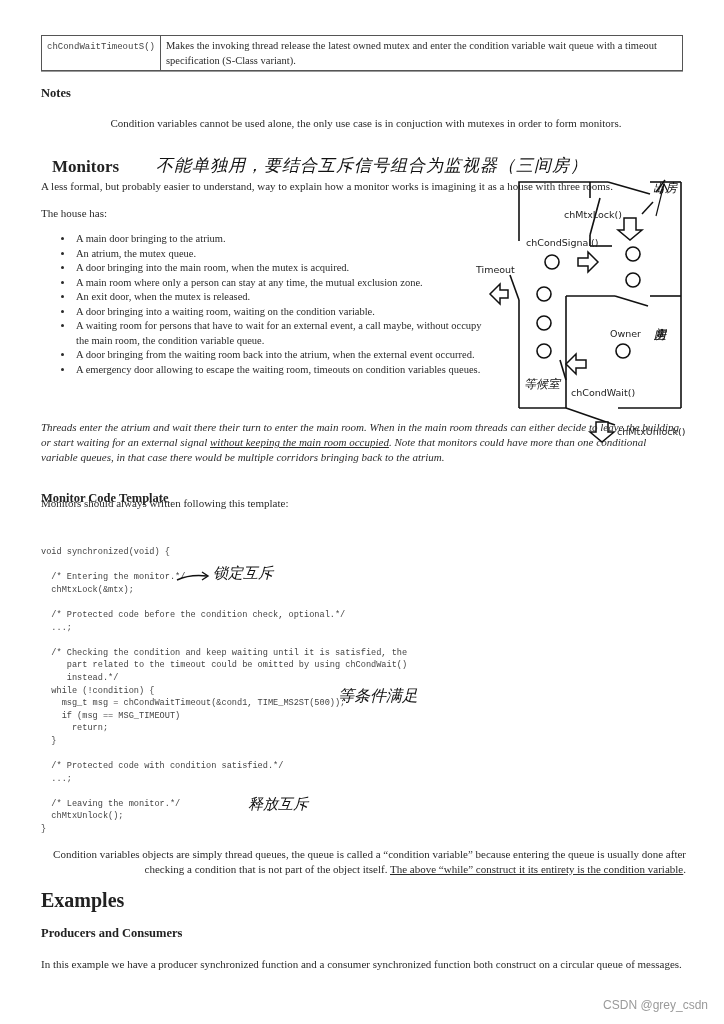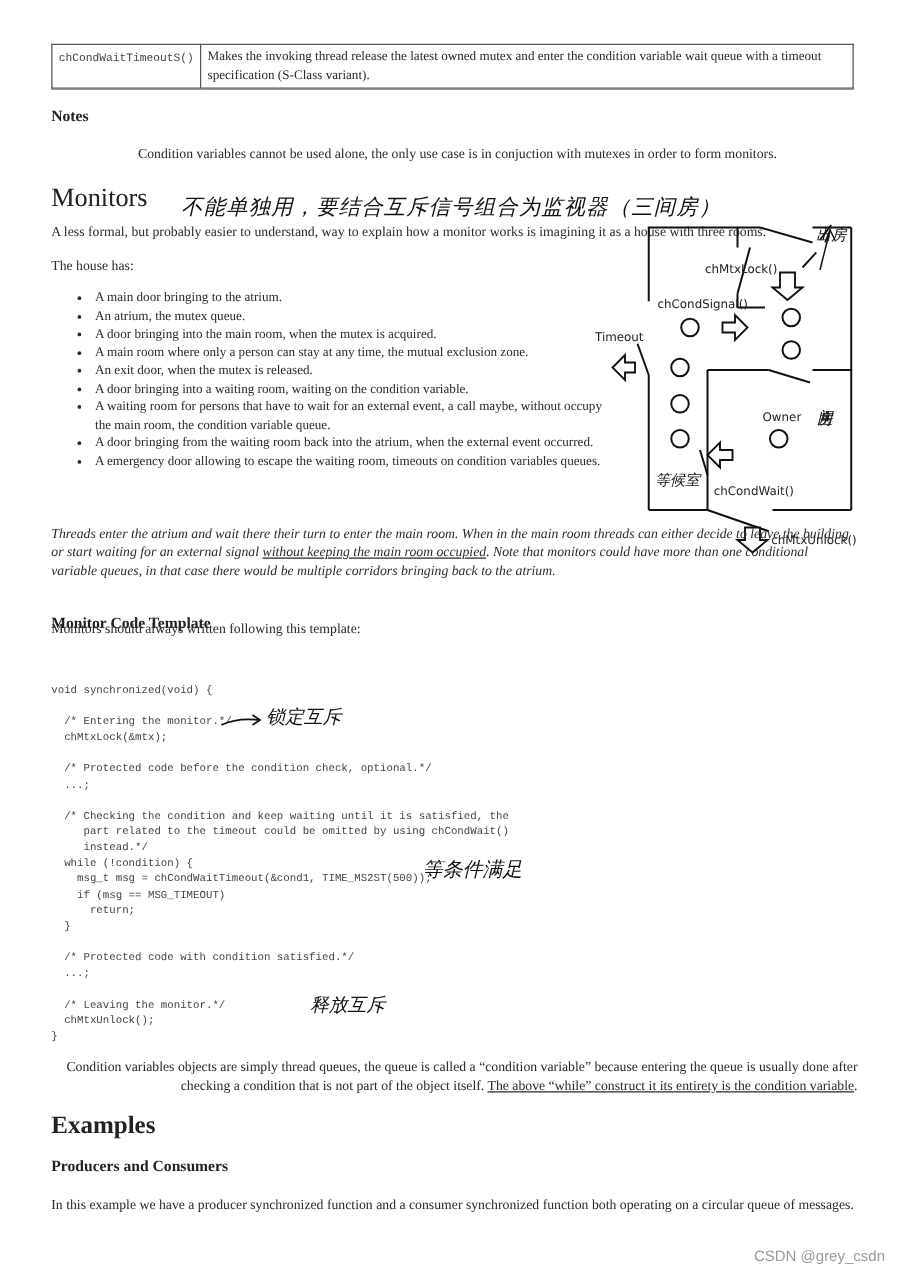--- a/index.html
+++ b/index.html
@@ -5,21 +5,21 @@
   html, body { margin:0; padding:0; background:#ffffff; }
   body { width:724px; height:1024px; position:relative; overflow:hidden;
          font-family:"Liberation Serif","DejaVu Serif",serif; color:#222; }
   .abs { position:absolute; }
   .p { font-size:11px; line-height:15px; color:#2a2a2a; }
   table.api { position:absolute; left:41px; top:35px; width:642px; border-collapse:collapse; }
   table.api td { border:1px solid #555; font-size:10.5px; line-height:15px; padding:2px 5px; vertical-align:top; color:#2a2a2a; }
   table.api td.code { font-family:"Liberation Mono","DejaVu Sans Mono",monospace; font-size:9px; width:100px; color:#444; padding-top:4px; }
   table.api { border:1px solid #555; box-shadow: 0 1px 0 #999; }
   h3 { margin:0; font-size:12.5px; font-weight:bold; color:#222; }
-  h2 { margin:0; font-size:21px; font-weight:normal; color:#222; }
+  h2 { margin:11px; font-size:17px; font-weight:bold; color:#222; }
   ul.house { position:absolute; left:56px; top:232px; width:410px; margin:0; padding:0 0 0 18px; }
   ul.house li { font-size:10.5px; line-height:14.5px; color:#2a2a2a; margin:0; padding-left:2px; }
   pre.code { position:absolute; margin:0; font-family:"Liberation Mono","DejaVu Sans Mono",monospace; font-size:8.6px; line-height:12.6px; color:#444; }
   u { text-decoration:underline; }
   .hand { font-family:"DejaVu Sans",sans-serif; color:#111; font-style:italic; }
   .diag-label { font-family:"DejaVu Sans","Liberation Sans",sans-serif; font-size:9.5px; fill:#222; }
   .watermark { position:absolute; right:16px; top:998px; font-family:"Liberation Sans","DejaVu Sans",sans-serif; font-size:12px; color:#9a9a9a; }
 </style>
 </head>
 <body>
@@ -30,21 +30,21 @@
     <td class="code">chCondWaitTimeoutS()</td>
     <td>Makes the invoking thread release the latest owned mutex and enter the condition variable wait queue with a timeout specification (S-Class variant).</td>
   </tr>
 </tbody>
   </table>
 
 <h3 class="abs" style="left:41px; top:86px;">Notes</h3>
 <div class="abs p" style="left:41px; top:116px; width:650px;text-align:center;">Condition variables cannot be used alone, the only use case is in conjuction with mutexes in order to form monitors.</div>
 
 <h2 class="abs" style="left:41px; top:146px;">Monitors</h2>
-<div class="abs hand" style="left:145px; top:154px; font-size:17px; letter-spacing:1px;text-align:right;">不能单独用，要结合互斥信号组合为监视器（三间房）</div>
+<div class="abs hand" style="left:156px; top:154px; font-size:17px; letter-spacing:1px;text-align:right;">不能单独用，要结合互斥信号组合为监视器（三间房）</div>
 <div class="abs p" style="left:41px; top:179px; width:600px;">A less formal, but probably easier to understand, way to explain how a monitor works is imagining it as a house with three rooms.</div>
 <div class="abs p" style="left:41px; top:206px;">The house has:</div>
 
 <ul class="house">
   <li>A main door bringing to the atrium.</li>
   <li>An atrium, the mutex queue.</li>
   <li>A door bringing into the main room, when the mutex is acquired.</li>
   <li>A main room where only a person can stay at any time, the mutual exclusion zone.</li>
   <li>An exit door, when the mutex is released.</li>
   <li>A door bringing into a waiting room, waiting on the condition variable.</li>
@@ -165,15 +165,15 @@
 <div class="abs hand" style="left:213px; top:564px; font-size:15px;">锁定互斥</div>
 <div class="abs hand" style="left:338px; top:686px; font-size:16px;">等条件满足</div>
 <div class="abs hand" style="left:248px; top:795px; font-size:15px;">释放互斥</div>
 
 <div class="abs p" style="left:41px; top:847px; width:645px;text-align:right;">
   <span>Condition variables objects are simply thread queues, the queue is called a “condition variable” because entering the queue is usually done after checking a condition that is not part of  the object itself. </span><u>The above “while” construct it its entirety is the condition variable</u><span>.</span>
 </div>
 
 <div class="abs" style="left:41px; top:889px; font-size:20px; font-weight:bold; color:#222;">Examples</div>
 <h3 class="abs" style="left:41px; top:926px;">Producers and Consumers</h3>
-<div class="abs p" style="left:41px; top:957px; width:670px;">In this example we have a producer synchronized function and a consumer synchronized function both operating on a circular queue of messages.</div>
+<div class="abs p" style="left:41px; top:957px; width:670px;">In this example we have a producer synchronized function and a consumer synchronized function both construct on a circular queue of messages.</div>
 
 <div class="watermark">CSDN @grey_csdn</div>
 
 </body></html>

